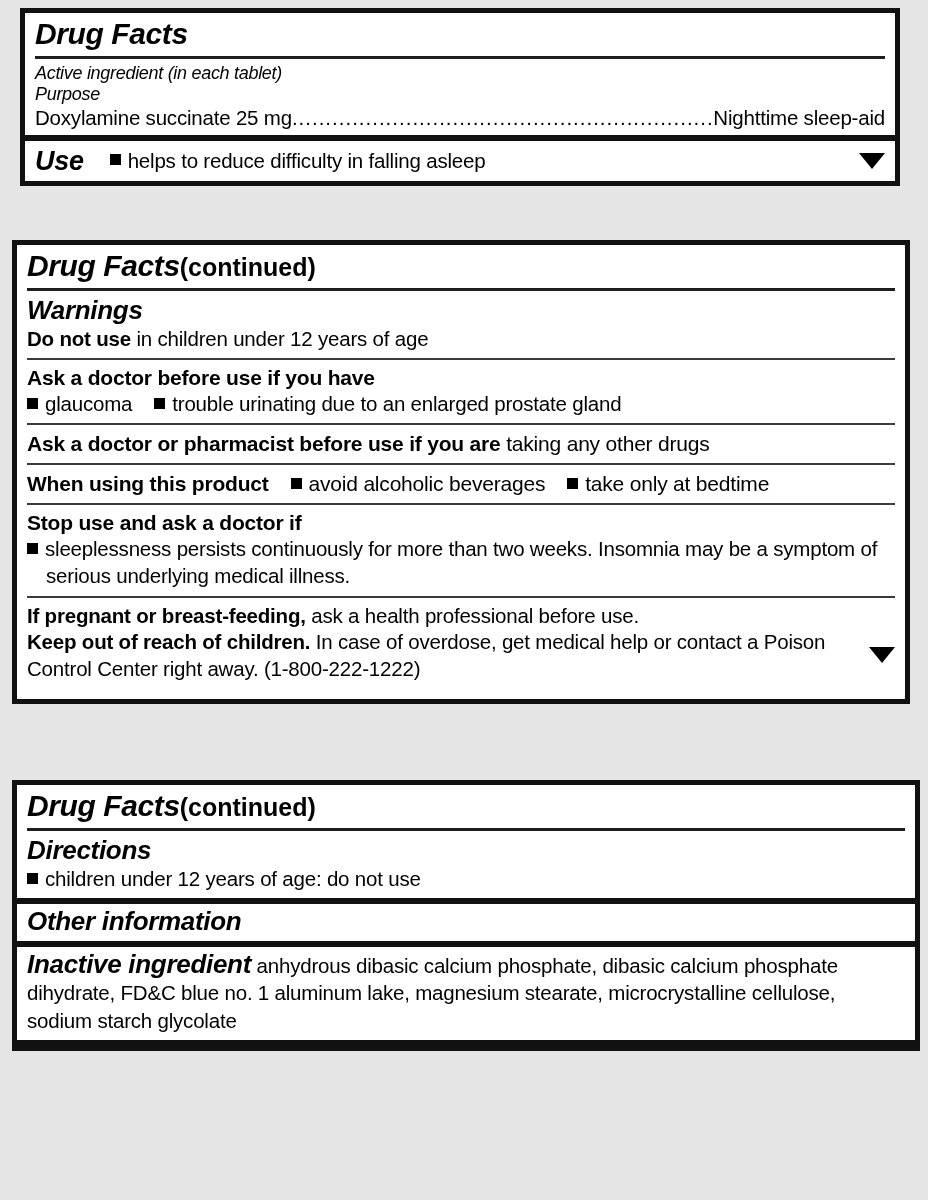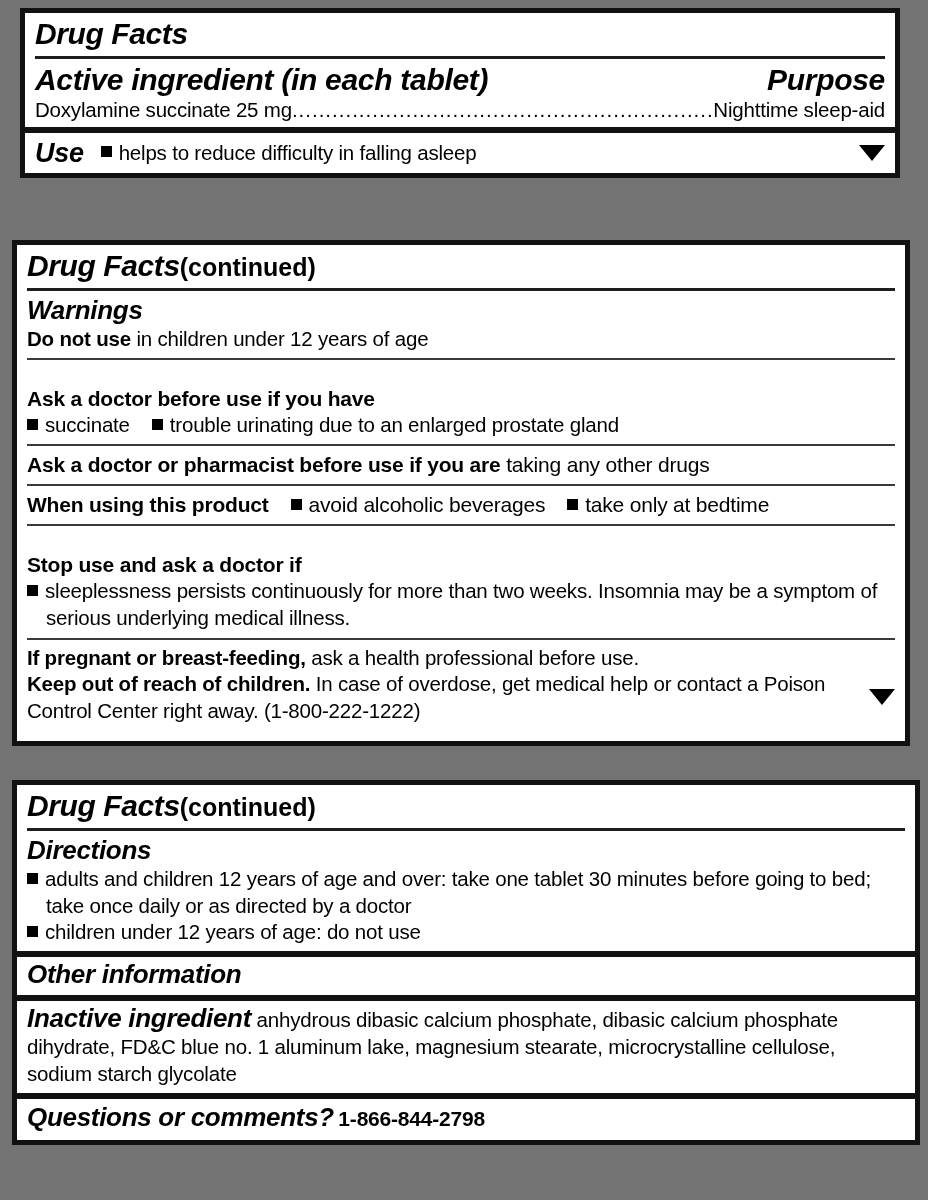--- a/index.html
+++ b/index.html
@@ -11,21 +11,21 @@
     width: 928px;
     height: 1200px;
     font-family: "Liberation Sans", sans-serif;
     color: #000000;
     overflow: hidden;
   }
   .sheet {
     position: relative;
     width: 928px;
     height: 1200px;
-    background: #737373;
+    background: #e5e5e5;
   }
 
   
   .panel {
     position: absolute;
     background: #ffffff;
     border: 5px solid #111111;
   }
   #panel-1 { left: 20px;  top: 8px;   width: 880px; }
   #panel-2 { left: 12px;  top: 240px; width: 898px; }
@@ -70,32 +70,33 @@
     font-style: italic;
     letter-spacing: -0.3px;
     line-height: 1.1;
     padding: 3px 0 1px 0;
   }
   .body {
     font-size: 20.5px;
     line-height: 1.30;
     letter-spacing: -0.2px;
   }
-  .b { font-weight: 700; margin-top: 21px; }
+  .b { font-weight: 700; }
 
   
   .ai-head {
     display: flex;
     justify-content: space-between;
     align-items: baseline;
-    font-size: 30px;
-    font-weight: 700;
+    font-size: 18px;
+    font-weight: 400;
     font-style: italic;
     letter-spacing: -0.3px;
     padding: 2px 0 0 0;
+    flex-direction: column;
   }
   .ai-line {
     display: flex;
     align-items: center;
     font-size: 20.5px;
     letter-spacing: -0.2px;
     padding: 1px 0 5px 0;
     white-space: nowrap;
   }
   .leader {
@@ -111,21 +112,21 @@
     display: flex;
     align-items: center;
     padding: 4px 0 4px 0;
     min-height: 40px;
   }
   .use-word {
     font-size: 27px;
     font-weight: 700;
     font-style: italic;
     letter-spacing: -0.3px;
-    margin-right: 17px;
+    margin-right: 26px;
   }
   .use-text { font-size: 20.5px; letter-spacing: -0.2px; }
 
   
   .bul {
     display: inline-block;
     width: 11px; height: 11px;
     background: #000000;
     margin-right: 7px;
     position: relative;
@@ -202,21 +203,21 @@
     <div class="block">
       <div class="headline">Warnings</div>
       <div class="body" style="padding-bottom:3px;"><span class="b">Do not use</span><span> in children under 12 years of age</span></div>
     </div>
     <div class="block">
         <div class="rule"></div>
       </div>
 
     <div class="block" style="padding-top:2px;padding-bottom:3px;">
       <div class="body b" style="font-size:21px;">Ask a doctor before use if you have</div>
-      <div class="body bulline"><span class="bul"></span><span>succinate</span><span class="inline-gap"></span><span class="bul"></span><span>trouble urinating due to an enlarged prostate gland</span></div>
+      <div class="body bulline"><span class="bul"></span><span>glaucoma</span><span class="inline-gap"></span><span class="bul"></span><span>trouble urinating due to an enlarged prostate gland</span></div>
     </div>
     <div class="block">
         <div class="rule"></div>
       </div>
 
     <div class="block" style="padding-top:3px;padding-bottom:4px;">
       <div class="body" style="font-size:21px;"><span class="b">Ask a doctor or pharmacist before use if you are</span><span> taking any other drugs</span></div>
     </div>
     <div class="block">
         <div class="rule"></div>
@@ -251,37 +252,33 @@
 
     <div class="block">
       <div class="dfacts"><span>Drug Facts</span><span class="cont">(continued)</span></div>
     </div>
     <div class="block">
         <div class="rule rule-strong"></div>
       </div>
 
     <div class="block" style="padding-bottom:5px;">
       <div class="headline">Directions</div>
-      <div class="body hang"><span class="bul"></span><span>adults and children 12 years of age and over: take one tablet 30 minutes before going to bed; take once daily or as directed by a doctor</span></div>
       <div class="body bulline"><span class="bul"></span><span>children under 12 years of age: do not use</span></div>
     </div>
 
     <div class="thick-sep"></div>
 
     <div class="block" style="padding-bottom:5px;">
       <div class="headline">Other information</div>
     </div>
 
     <div class="thick-sep"></div>
 
     <div class="block" style="padding-top:3px;padding-bottom:6px;">
       <div class="body" style="line-height:1.33;"><span class="headline" style="display:inline;padding:0;">Inactive ingredient</span> <span>anhydrous dibasic calcium phosphate, dibasic calcium phosphate dihydrate, FD&amp;C blue no. 1 aluminum lake, magnesium stearate, microcrystalline cellulose, sodium starch glycolate</span></div>
     </div>
 
     <div class="thick-sep"></div>
 
-    <div class="block" style="padding-top:4px;padding-bottom:7px;">
-      <div><span class="headline" style="display:inline;padding:0;">Questions or comments?</span> <span class="body b" style="font-size:21px;">1-866-844-2798</span></div>
-    </div>
 
   </div>
 
 </div>
 
 </body></html>

